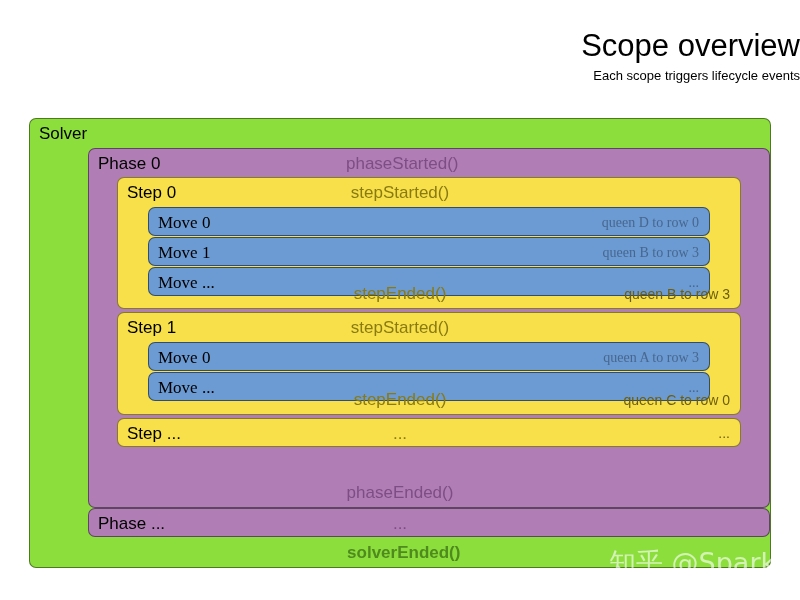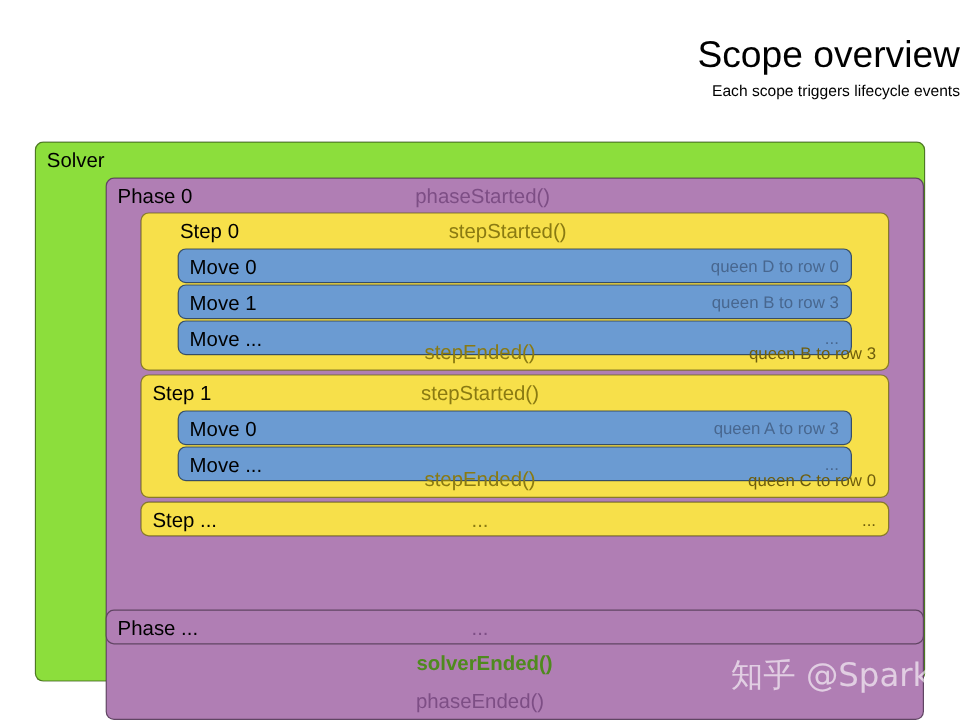--- a/index.html
+++ b/index.html
@@ -94,59 +94,60 @@
   .phase-scope {
     background: #B07EB4;
     margin-left: 29px;
     width: 682px;
   }
   #phase-0-scope {
     position: absolute;
     left: 29px;
     top: 29px;
     width: 682px;
-    height: 452px;
+    height: 360px;
   }
   #phase-dots-scope {
     position: absolute;
     left: 29px;
     top: 389px;
     width: 682px;
     height: 29px;
   }
   .evt-phase { color: #7D4E85; }
 
   
   .step-scope {
     background: #F7E04A;
     position: absolute;
     left: 28px;
     width: 624px;
   }
-  #step-0-scope { top: 28px;  height: 132px; padding-left: 23px; }
+  #step-0-scope { top: 28px;  height: 132px; }
   #step-1-scope { top: 163px; height: 103px; }
   #step-dots-scope { top: 269px; height: 29px; }
   .evt-step { color: #8A7A12; }
   .val-step { color: #6E5D0C; }
 
   
   .moves {
     position: absolute;
     left: 30px;
     top: 29px;
     width: 562px;
   }
   .move-scope {
     background: #6B9BD2;
     box-sizing: border-box;
     border-radius: 7px;
     border: 1px solid rgba(0,0,0,0.5);
     height: 29px;
     position: relative;
     margin-bottom: 1px;
+    font-family: Liberation Serif, serif;
   }
   .move-name {
     position: absolute;
     left: 9px;
     top: 0;
     height: 29px;
     line-height: 29px;
     font-size: 17px;
     color: #000000;
     white-space: nowrap;

